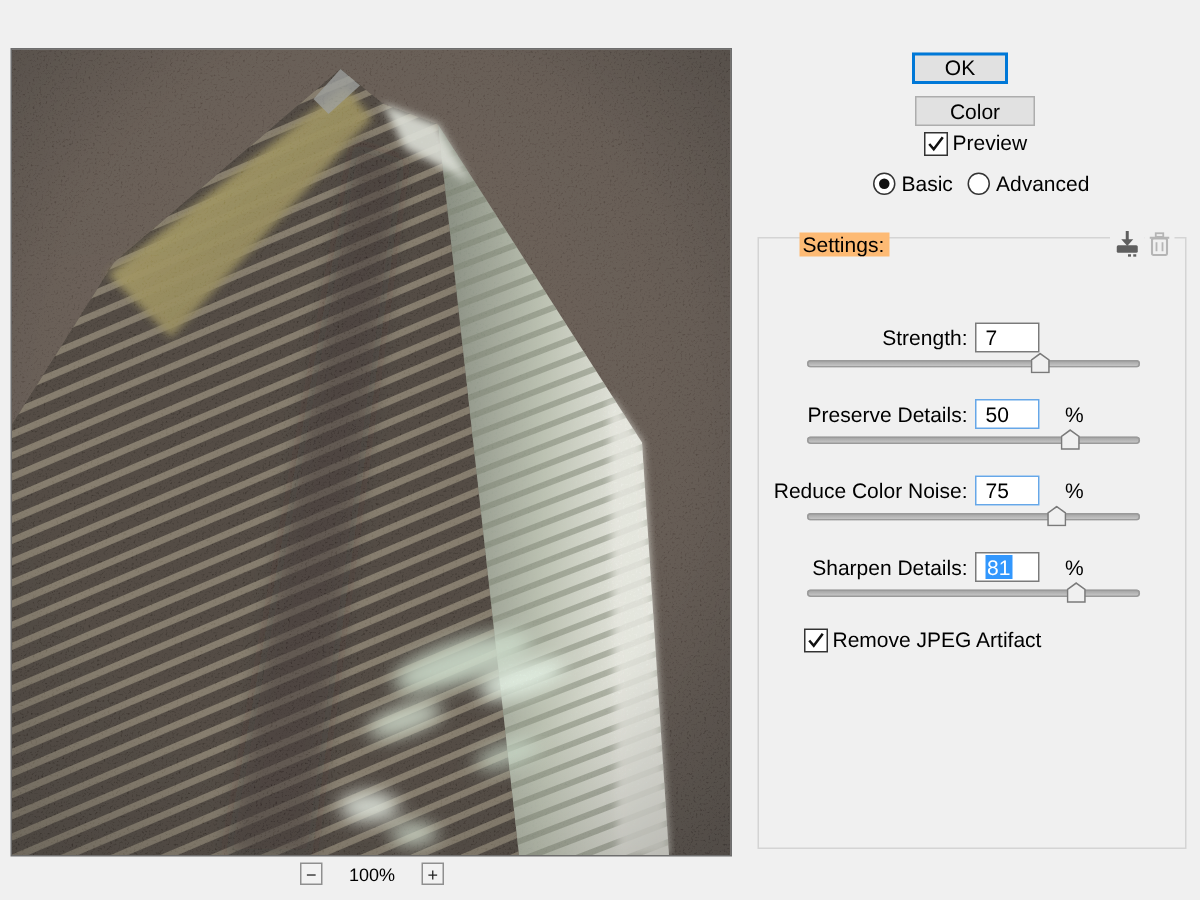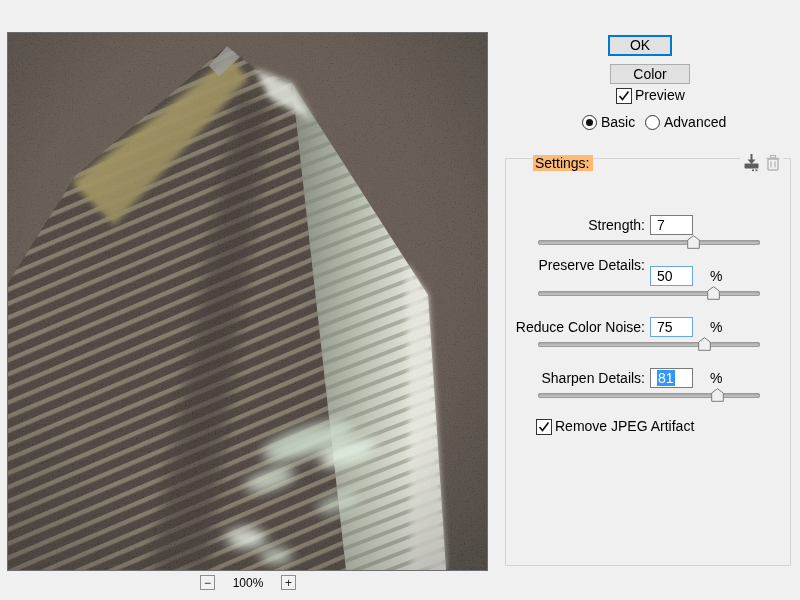--- a/index.html
+++ b/index.html
@@ -173,21 +173,21 @@
   <span class="row-label" style="left:503px;top:217px;">Strength:</span>
   <span class="num-input" style="left:650px;top:215px;"><span>7</span></span>
   <div class="track" style="top:240px;">
     <span class="thumb" style="left: calc(70% - 6.5px);">
       <svg width="13" height="14" viewBox="0 0 13 14">
           <path d="M6.5 0.7 L12.3 5 L12.3 13.3 L0.7 13.3 L0.7 5 Z" fill="#f0f0f0" stroke="#7a7a7a" stroke-width="1"></path>
         </svg>
     </span>
   </div>
 
-  <span class="row-label" style="left:503px;top:257px;">Preserve Details:</span>
+  <span class="row-label" style="left:503px;top:268px;">Preserve Details:</span>
   <span class="num-input blue" style="left:650px;top:266px;"><span>50</span></span>
   <span class="pct" style="top:268px;">%</span>
   <div class="track" style="top:291px;">
     <span class="thumb" style="left: calc(79% - 6.5px);">
       <svg width="13" height="14" viewBox="0 0 13 14">
           <path d="M6.5 0.7 L12.3 5 L12.3 13.3 L0.7 13.3 L0.7 5 Z" fill="#f0f0f0" stroke="#7a7a7a" stroke-width="1"></path>
         </svg>
     </span>
   </div>
 

